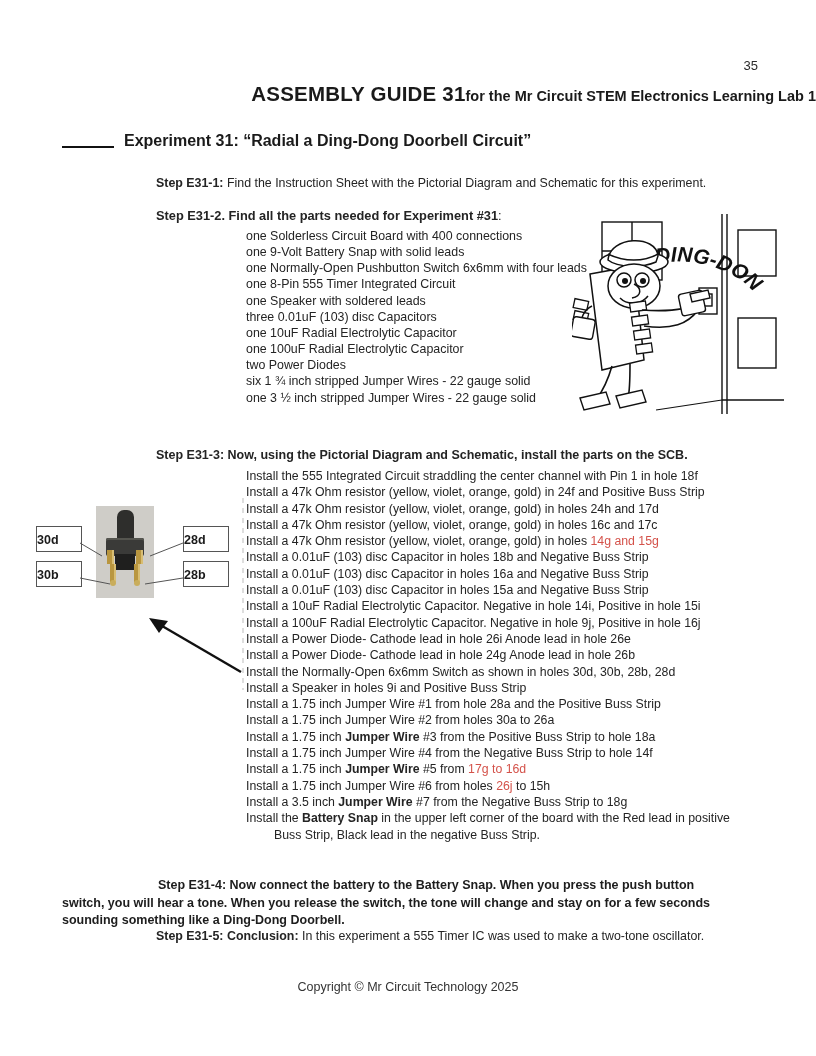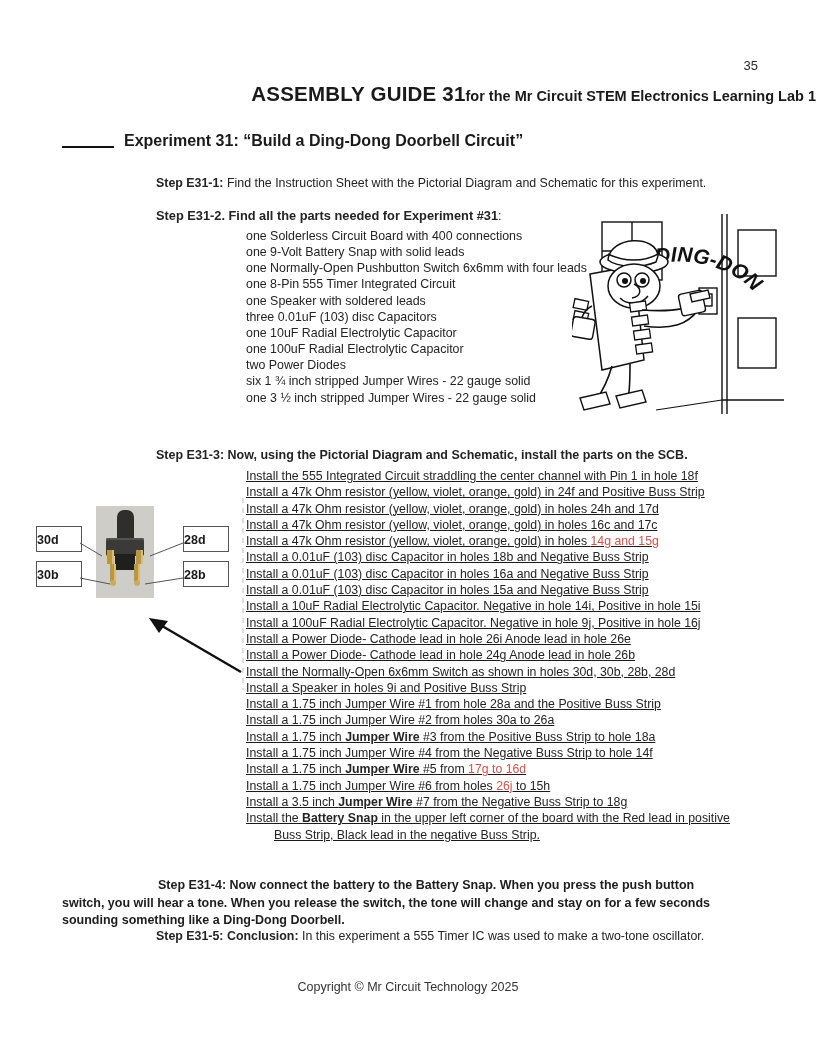--- a/index.html
+++ b/index.html
@@ -52,21 +52,21 @@
 
   
   #step1{left:156px;top:176px;font-size:12.4px;}
   
   #step2{left:156px;top:209px;font-size:12.8px;}
   .parts{position:absolute;left:246px;top:228px;}
   .parts .tline{position:relative;left:0;top:0;display:block;font-size:12.4px;line-height:16.15px;}
 
   
   #step3{left:156px;top:448px;font-size:12.5px;}
-  .installs{position:absolute;left:246px;top:468px;text-decoration:underline;}
+  .installs{position:absolute;left:246px;top:468px;}
   .installs .tline{position:relative;left:0;top:0;display:block;font-size:12.3px;line-height:16.3px;}
   .installs .cont{padding-left:28px;}
 
   
   .step4{position:absolute;left:62px;top:877px;width:700px;font-size:12.5px;font-weight:bold;line-height:17.5px;color:#1d1d1d;}
   .step4 .ind{display:inline-block;width:96px;}
   #step5{left:156px;top:929px;font-size:12.4px;}
   #step5 .norm{font-weight:normal;}
 
   .footer{
@@ -130,21 +130,21 @@
 
 <div class="page">
 
   <div class="page-number">35</div>
 
   <div class="guide-title">
     <span class="big">ASSEMBLY GUIDE 31</span><span class="small">for the Mr Circuit STEM Electronics Learning Lab 1</span>
   </div>
 
   <div class="exp-heading">
-    <span class="blank"></span><span>Experiment 31: “Build a Ding-Dong Doorbell Circuit”</span>
+    <span class="blank"></span><span>Experiment 31: “Radial a Ding-Dong Doorbell Circuit”</span>
   </div>
 
   <div class="tline" id="step1">
     <span class="step-label">Step E31-1:</span>
     <span>Find the Instruction Sheet with the Pictorial Diagram and Schematic for this experiment.</span>
   </div>
 
   <div class="tline" id="step2">
     <span class="step-label">Step E31-2</span><span class="step-label">. Find all the parts needed for Experiment #31</span><span>:</span>
   </div>

